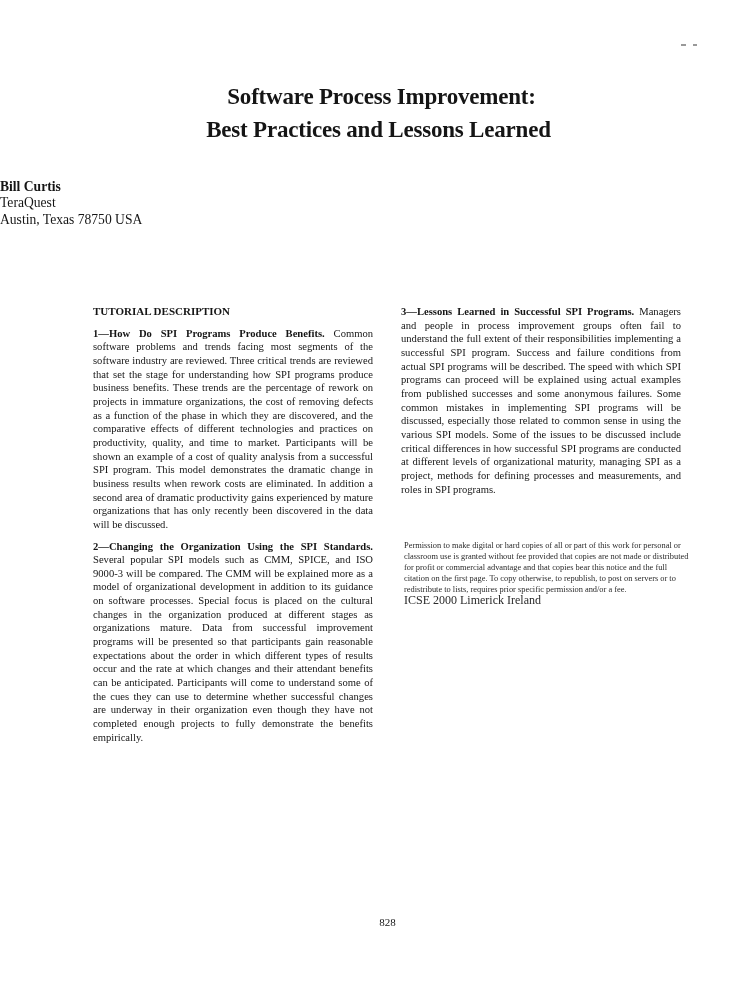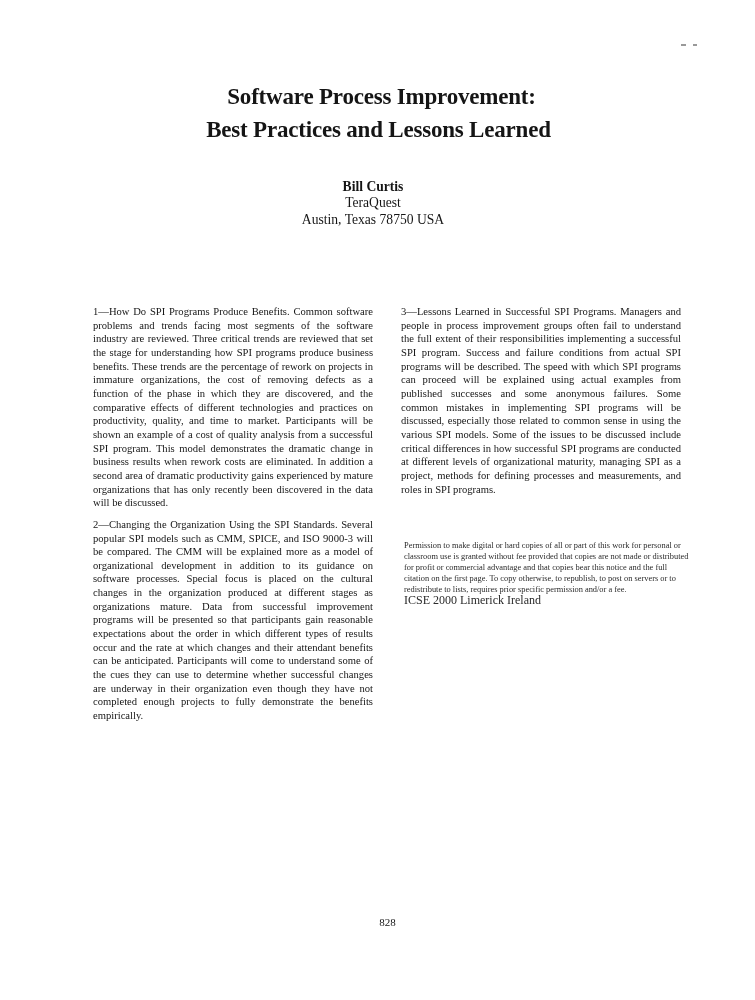--- a/index.html
+++ b/index.html
@@ -10,32 +10,32 @@
     color: #151515;
   }
   .title {
     position: absolute; left: 0; width: 755px; text-align: center;
     font-weight: bold; font-size: 23px; letter-spacing: -0.2px; margin: 0;
   }
   #title1 { top: 84px; left: 4px; }
   #title2 { top: 117px; left: 1px; }
   .author-block {
     position: absolute; left: 0; width: 746px; top: 179px;
-    text-align: center; font-size: 13.6px; line-height: 16.3px;
+    text-align: left; font-size: 13.6px; line-height: 16.3px;
   }
   .author-name { font-weight: bold; }
   .col {
     position: absolute; font-size: 10.6px; line-height: 13.65px;
     text-align: justify; margin: 0;
   }
   #left-col { left: 93px; top: 305px; width: 280px; }
   #right-col { left: 401px; top: 305px; width: 280px; }
   .section-head { font-weight: bold; font-size: 11px; margin: 0 0 8px 0; }
   .para { margin: 0 0 8px 0; hyphens: none; }
-  .para-title { font-weight: normal; }
+  .para-title { font-weight: bold; }
   .permission {
     position: absolute; left: 404px; top: 540px; width: 290px;
     font-size: 8.4px; line-height: 11px; color: #2a2a2a;
   }
   .permission .venue, .permission .copyright { font-size: 12px; }
   .page-number {
     position: absolute; top: 916px; left: 0; width: 775px; text-align: center;
     font-size: 11px;
   }
   .specks {
@@ -54,20 +54,21 @@
 <h1 class="title" id="title1">Software Process Improvement:</h1>
 <h1 class="title" id="title2">Best Practices and Lessons Learned</h1>
 
 <div class="author-block">
   <div class="author-name">Bill Curtis</div>
   <div>TeraQuest</div>
   <div>Austin, Texas 78750 USA</div>
 </div>
 
 <div class="col" id="left-col">
+  <div class="section-head">TUTORIAL DESCRIPTION</div>
   <p class="para">
     <span class="para-title">1—How Do SPI Programs Produce Benefits.</span>
     <span>Common software problems and trends facing most segments of the software industry are reviewed. Three critical trends are reviewed that set the stage for understanding how SPI programs produce business benefits. These trends are the percentage of rework on projects in immature organizations, the cost of removing defects as a function of the phase in which they are discovered, and the comparative effects of different technologies and practices on productivity, quality, and time to market. Participants will be shown an example of a cost of quality analysis from a successful SPI program. This model demonstrates the dramatic change in business results when rework costs are eliminated. In addition a second area of dramatic productivity gains experienced by mature organizations that has only recently been discovered in the data will be discussed.</span>
   </p>
   <p class="para">
     <span class="para-title">2—Changing the Organization Using the SPI Standards.</span>
     <span>Several popular SPI models such as CMM, SPICE, and ISO 9000-3 will be compared. The CMM will be explained more as a model of organizational development in addition to its guidance on software processes. Special focus is placed on the cultural changes in the organization produced at different stages as organizations mature. Data from successful improvement programs will be presented so that participants gain reasonable expectations about the order in which different types of results occur and the rate at which changes and their attendant benefits can be anticipated. Participants will come to understand some of the cues they can use to determine whether successful changes are underway in their organization even though they have not completed enough projects to fully demonstrate the benefits empirically.</span>
   </p>
 </div>
 

